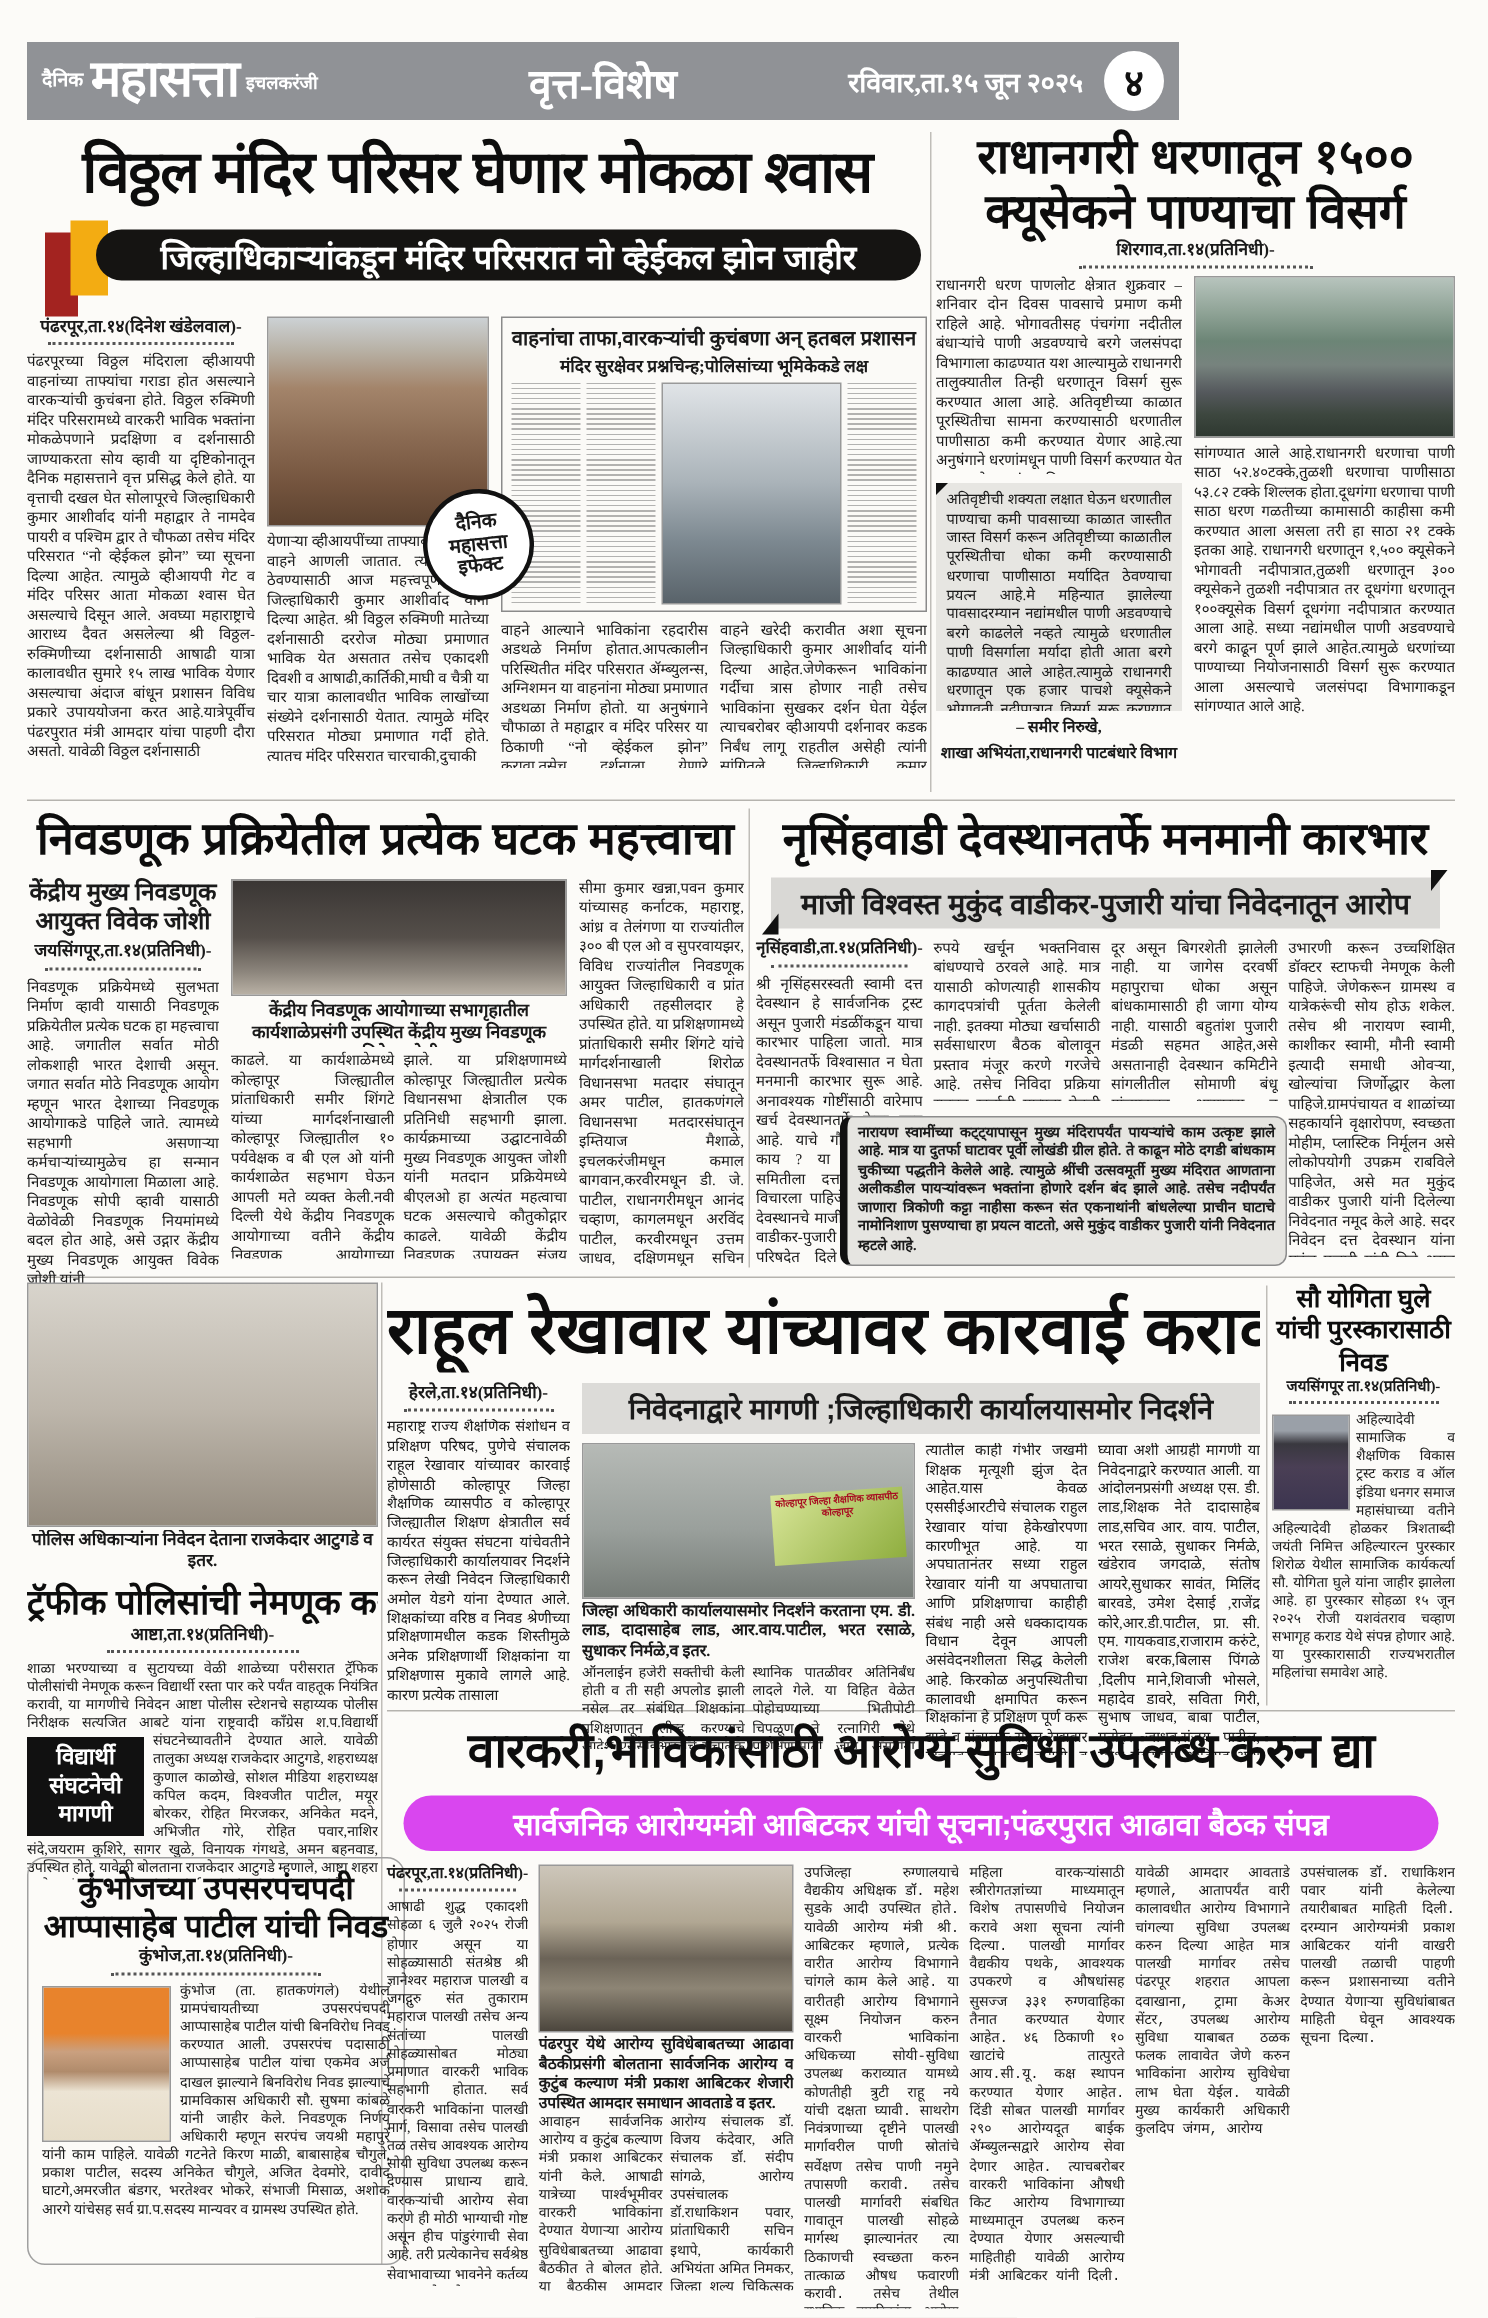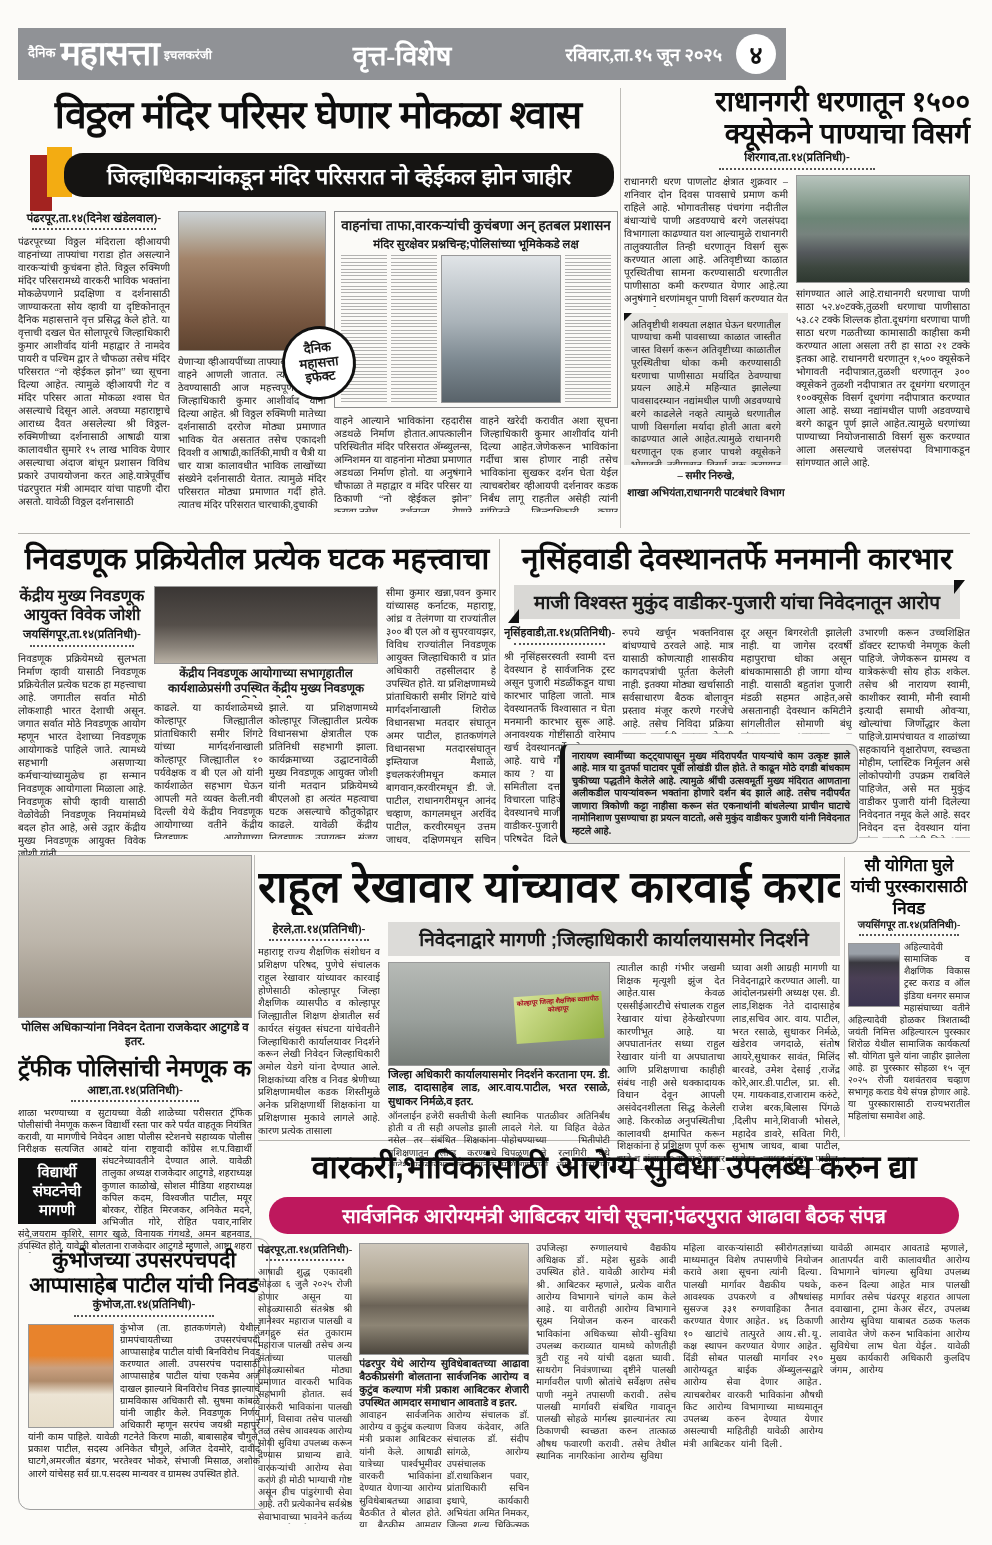--- a/index.html
+++ b/index.html
@@ -30,42 +30,42 @@
   .micro { background:repeating-linear-gradient(#6a6a6a 0 1px, transparent 1px 3.4px); opacity:.5; }
   .vline { position:absolute; width:1px; background:#bfbdb8; }
   .hline { position:absolute; height:1px; background:#b5b3ae; }
 
   
   .a1 { left:18px; top:86px; width:600px; height:446px; }
   .a1 .h1 { font-size:39px; letter-spacing:-1px; white-space:nowrap; overflow:hidden; }
   .a1-subbar { position:relative; margin:14px 4px 0 12px; height:46px; }
   .a1-red { position:absolute; left:0; top:2px; width:22px; height:56px; background:#a32320; }
   .a1-yellow { position:absolute; left:17px; top:-6px; width:25px; height:50px; background:#f3ac12; }
-  .a1-pill { position:absolute; left:34px; right:0; top:0; height:44px; background:#151412; color:#fff;
+  .a1-pill { position:absolute; left:34px; right:0; top:0; height:34px; background:#151412; color:#fff;
              border-radius:19px; display:flex; align-items:center; justify-content:center;
              font-size:22px; font-weight:bold; font-family:"Liberation Sans", sans-serif; }
   .a1-cols { display:flex; gap:8px; margin-top:12px; }
   .a1c1 { flex:0 0 152px; } .a1c2 { flex:0 0 148px; } .a1c3 { flex:1; }
   .ph-temple { height:140px; background:linear-gradient(180deg,#ccd1d4 0%,#b7b0a4 16%,#a3846a 34%,#8a6a52 58%,#74543e 80%,#5d4330 100%); }
   .inset { border:1px solid #8a8a8a; background:#fbfaf7; padding:4px 6px; }
   .inset-h { font-size:13.5px; font-weight:bold; text-align:center; white-space:nowrap; overflow:hidden; font-family:"Liberation Sans", sans-serif; }
   .inset-s { font-size:11.5px; font-weight:bold; text-align:center; margin-top:2px; }
   .inset-body { display:flex; gap:4px; margin-top:4px; height:148px; }
   .inset-body .micro { flex:0 0 46px; height:100%; }
   .ph-cars { flex:1; border:1px solid #999; background:linear-gradient(180deg,#e0e4e7 0%,#aab3b9 45%,#7c8890 72%,#59636a 100%); }
   .a1-under { display:flex; gap:8px; margin-top:6px; }
   .a1-under .col { flex:1; height:98px; }
   .badge { position:absolute; left:264px; top:240px; width:74px; height:74px; border-radius:50%;
            background:#fff; border:3px solid #111; transform:rotate(-6deg); z-index:3;
            display:flex; align-items:center; justify-content:center; text-align:center;
            font-size:13px; font-weight:bold; line-height:1.15; padding:4px; font-family:"Liberation Sans", sans-serif; }
 
   
   .a2 { left:624px; top:86px; width:346px; height:446px; }
-  .a2 .h1 { font-size:28px; line-height:1.15;text-align:right; }
+  .a2 .h1 { font-size:32px; line-height:1.15; }
   .a2-pill { margin:8px auto 4px; width:96%; border:2px solid #3a3a3a; border-radius:16px;
              padding:3px 6px; font-size:15.5px; font-weight:bold; text-align:center; }
   .a2-cols { display:flex; gap:8px; margin-top:4px; }
   .a2cL { flex:0 0 164px; } .a2cR { flex:1; }
   .a2cL .col { height:132px; }
   .quote1 { position:relative; margin-top:6px; background:#e7e6e2; padding:6px 7px 4px; font-size:9.8px;
             line-height:1.3; text-align:justify; height:152px; overflow:hidden; }
   .quote1:before { content:""; position:absolute; left:-2px; top:-2px; border-style:solid;
                    border-width:12px 12px 0 0; border-color:#111 transparent transparent transparent; }
   .q-auth { font-weight:bold; text-align:center; font-size:10.5px; margin-top:3px; }
@@ -142,21 +142,21 @@
   
   .a8 { left:848px; top:855px; width:122px; height:283px; }
   .a8 .h1 { font-size:17px; line-height:1.25; }
   .a8-body { font-size:9.3px; line-height:1.3; text-align:justify; height:218px; overflow:hidden; }
   .ph-woman { float:left; width:52px; height:64px; border:1px solid #999; margin:2px 4px 1px 0;
               background:linear-gradient(180deg,#9aa0a8 0%,#9aa0a8 16%,#39383f 30%,#4a3f55 55%,#3c3550 100%); }
 
   
   .a9 { left:258px; top:1144px; width:712px; height:390px; }
   .a9 .h1 { font-size:32px; white-space:nowrap; overflow:hidden; letter-spacing:-0.5px; }
-  .a9-sub { margin:10px auto 0; width:97%; background:#be185d; color:#fff; border-radius:20px;
+  .a9-sub { margin:10px auto 0; width:97%; background:#d946ef; color:#fff; border-radius:20px;
             font-size:20px; font-weight:bold; text-align:center; padding:5px 4px;
             font-family:"Liberation Sans", sans-serif; white-space:nowrap; overflow:hidden; }
   .a9-row { display:flex; gap:7px; margin-top:9px; }
   .a9c1 { flex:0 0 84px; } .a9c1 .col { height:258px; font-size:9.4px; }
   .a9c1 .byl { font-size:10.5px; }
   .a9ph { flex:0 0 170px; }
   .ph-meeting { height:112px; background:linear-gradient(180deg,#cdc6ba 0%,#b1a793 34%,#6b6357 56%,#8d8575 74%,#4c463d 100%); }
   .a9ph .cap { font-size:10.4px; text-align:justify; height:50px; margin-top:2px; }
   .a9mini { display:flex; gap:5px; margin-top:2px; }
   .a9mini .col { flex:1; height:118px; font-size:9.4px; }
@@ -375,16 +375,19 @@
       </div>
       <div class="a9t">
         <div class="col">उपजिल्हा रुग्णालयाचे वैद्यकीय अधिक्षक डॉ. महेश सुडके आदी उपस्थित होते. यावेळी आरोग्य मंत्री श्री. आबिटकर म्हणाले, प्रत्येक वारीत आरोग्य विभागाने चांगले काम केले आहे. या वारीतही आरोग्य विभागाने सूक्ष्म नियोजन करुन वारकरी भाविकांना अधिकच्या सोयी-सुविधा उपलब्ध कराव्यात यामध्ये कोणतीही त्रुटी राहू नये यांची दक्षता घ्यावी. साथरोग निवंत्रणाच्या दृष्टीने पालखी मार्गावरील पाणी स्रोतांचे सर्वेक्षण तसेच पाणी नमुने तपासणी करावी. तसेच पालखी मार्गावरी संबधित गावातून पालखी सोहळे मार्गस्थ झाल्यानंतर त्या ठिकाणची स्वच्छता करुन तात्काळ औषध फवारणी करावी. तसेच तेथील स्थानिक नागरिकांना आरोग्य सुविधा</div>
       </div>
       <div class="a9t">
         <div class="col">महिला वारकऱ्यांसाठी स्त्रीरोगतज्ञांच्या माध्यमातून विशेष तपासणीचे नियोजन करावे अशा सूचना त्यांनी दिल्या. पालखी मार्गावर वैद्यकीय पथके, आवश्यक उपकरणे व औषधांसह सुसज्ज ३३१ रुग्णवाहिका तैनात करण्यात येणार आहेत. ४६ ठिकाणी १० खाटांचे तात्पुरते आय.सी.यू. कक्ष स्थापन करण्यात येणार आहेत. दिंडी सोबत पालखी मार्गावर २९० आरोग्यदूत बाईक ॲम्ब्युलन्सद्वारे आरोग्य सेवा देणार आहेत. त्याचबरोबर वारकरी भाविकांना औषधी किट आरोग्य विभागाच्या माध्यमातून उपलब्ध करुन देण्यात येणार असल्याची माहितीही यावेळी आरोग्य मंत्री आबिटकर यांनी दिली.</div>
       </div>
       <div class="a9t">
         <div class="col">यावेळी आमदार आवताडे म्हणाले, आतापर्यंत वारी कालावधीत आरोग्य विभागाने चांगल्या सुविधा उपलब्ध करुन दिल्या आहेत मात्र पालखी मार्गावर तसेच पंढरपूर शहरात आपला दवाखाना, ट्रामा केअर सेंटर, उपलब्ध आरोग्य सुविधा याबाबत ठळक फलक लावावेत जेणे करुन भाविकांना आरोग्य सुविधेचा लाभ घेता येईल. यावेळी मुख्य कार्यकारी अधिकारी कुलदिप जंगम, आरोग्य</div>
       </div>
+      <div class="a9t">
+        <div class="col">उपसंचालक डॉ. राधाकिशन पवार यांनी केलेल्या तयारीबाबत माहिती दिली. दरम्यान आरोग्यमंत्री प्रकाश आबिटकर यांनी वाखरी पालखी तळाची पाहणी करून प्रशासनाच्या वतीने देण्यात येणाऱ्या सुविधांबाबत माहिती घेवून आवश्यक सूचना दिल्या.</div>
+      </div>
     </div>
   </section>
 
 </div>
 
 </body></html>

